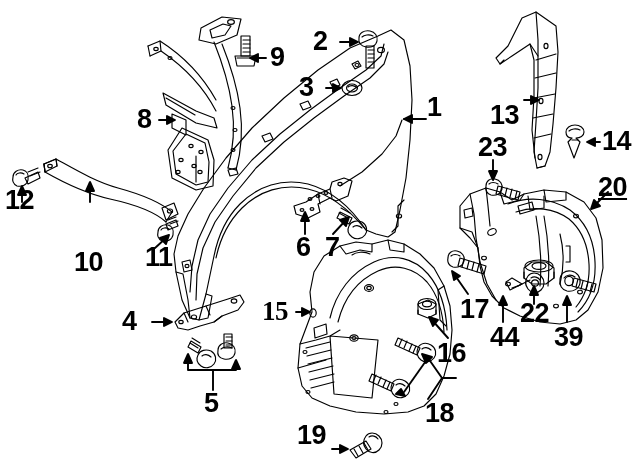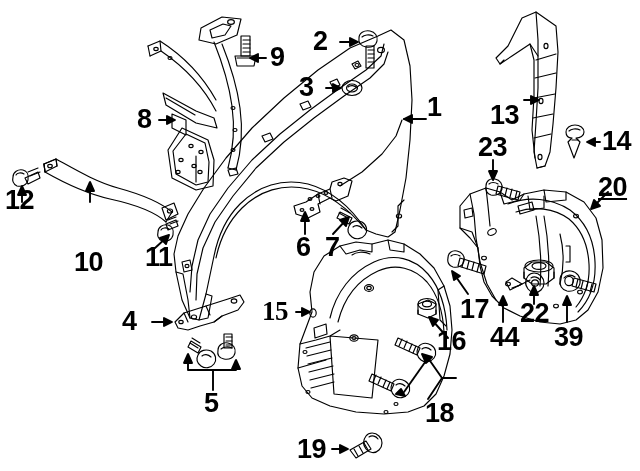--- a/index.html
+++ b/index.html
@@ -470,23 +470,23 @@
   <div class="callout-label" style="left:296px; top:234px;">6</div>
   <div class="callout-label" style="left:325px; top:234px;">7</div>
   <div class="callout-label" style="left:137px; top:106px;">8</div>
   <div class="callout-label" style="left:270px; top:44px;">9</div>
   <div class="callout-label" style="left:74px; top:205px;margin-top:44px;">10</div>
   <div class="callout-label" style="left:133px; top:244px;margin-left:12px;">11</div>
   <div class="callout-label" style="left:5px; top:187px;">12</div>
   <div class="callout-label" style="left:490px; top:86px;margin-top:16px;">13</div>
   <div class="callout-label" style="left:602px; top:128px;">14</div>
   <div class="callout-label" style="left:262px; top:298px;font-family:Liberation Serif, serif;">15</div>
-  <div class="callout-label" style="left:437px; top:328px;text-align:right;">16</div>
+  <div class="callout-label" style="left:437px; top:340px;text-align:right;">16</div>
   <div class="callout-label" style="left:460px; top:296px;">17</div>
   <div class="callout-label" style="left:425px; top:400px;text-align:right;">18</div>
-  <div class="callout-label" style="left:297px; top:436px;">19</div>
+  <div class="callout-label" style="left:297px; top:422px;">19</div>
   <div class="callout-label" style="left:598px; top:174px;text-decoration:underline;">20</div>
   <div class="callout-label" style="left:554px; top:324px;">39</div>
   <div class="callout-label" style="left:520px; top:300px;">22</div>
   <div class="callout-label" style="left:478px; top:134px;">23</div>
   <div class="callout-label" style="left:490px; top:324px;">44</div>
 
 </div>
 
 </body></html>

